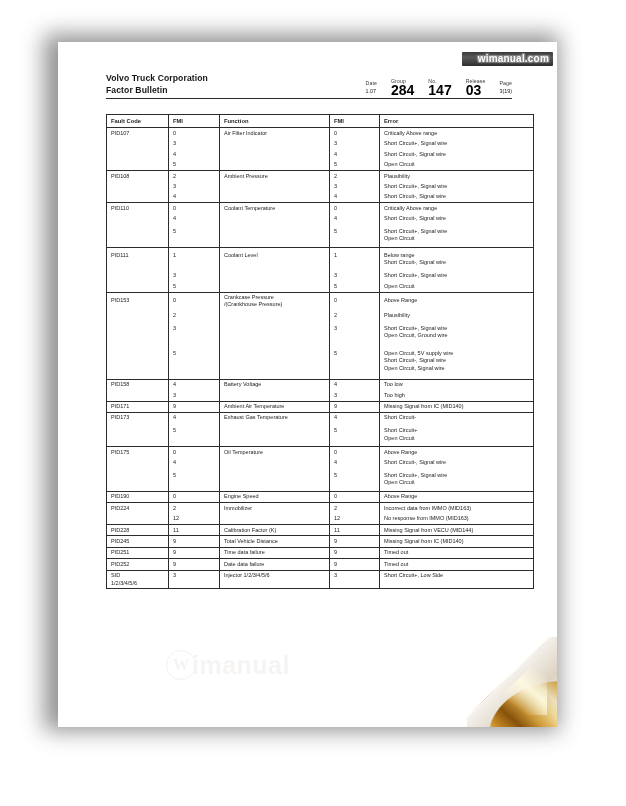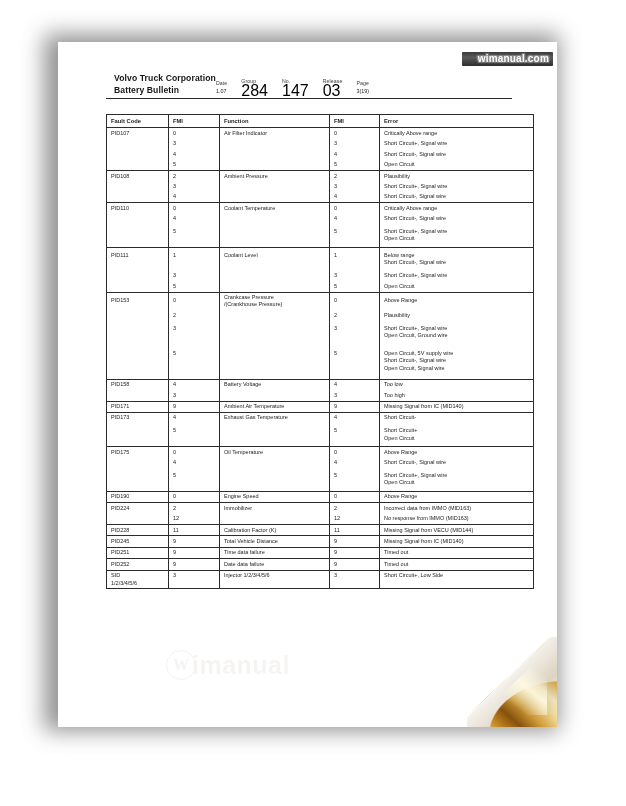--- a/index.html
+++ b/index.html
@@ -60,21 +60,21 @@
   
   #doc-header {
     position: absolute;
     left: 48px;
     top: 31px;
     width: 406px;
   }
   .hdr-row {
     display: flex;
     align-items: flex-end;
-    margin-left: 8px;
+    justify-content: space-between;
   }
   .hdr-left-title {
     font-size: 8.6px;
     font-weight: bold;
     color: #161616;
     line-height: 11.5px;
     letter-spacing: .1px;
   }
   .hdr-meta {
     display: flex;
@@ -90,22 +90,22 @@
     color: #3b3b3b;
     line-height: 7px;
     letter-spacing: .1px;
   }
   .meta-value {
     font-size: 5.4px;
     color: #222;
     line-height: 9px;
   }
   .meta-value.big {
-    font-size: 16px;
-    font-weight: normal;
+    font-size: 14px;
+    font-weight: bold;
     color: #000;
     line-height: 11px;
   }
   #hdr-rule {
     position: absolute;
     left: 48px;
     top: 56px;
     width: 406px;
     height: 1px;
     background: #2c2c2c;
@@ -240,21 +240,21 @@
 <div id="sheet-shadow"></div>
 
 <div id="sheet">
 
   <div id="url-watermark">wimanual.com</div>
 
   <div id="doc-header">
     <div class="hdr-row">
       <div class="hdr-left-title">
         <div>Volvo Truck Corporation</div>
-        <div>Battery Bulletin</div>
+        <div>Factor Bulletin</div>
       </div>
       <div class="hdr-meta" id="hdr-meta">
           <div class="meta-col first">
             <div class="meta-label">Date</div>
             <div class="meta-value">1.07</div>
           </div>
           <div class="meta-col">
             <div class="meta-label">Group</div>
             <div class="meta-value big">284</div>
           </div>

